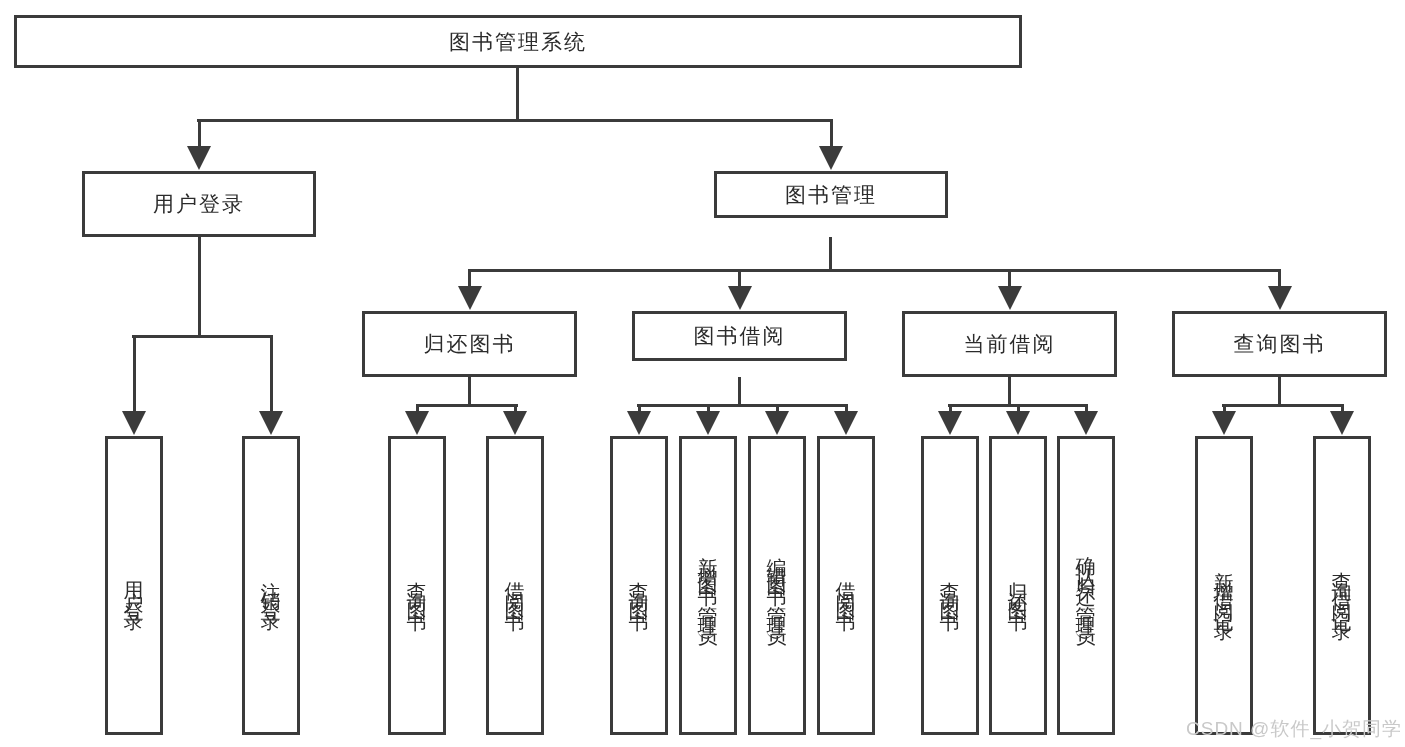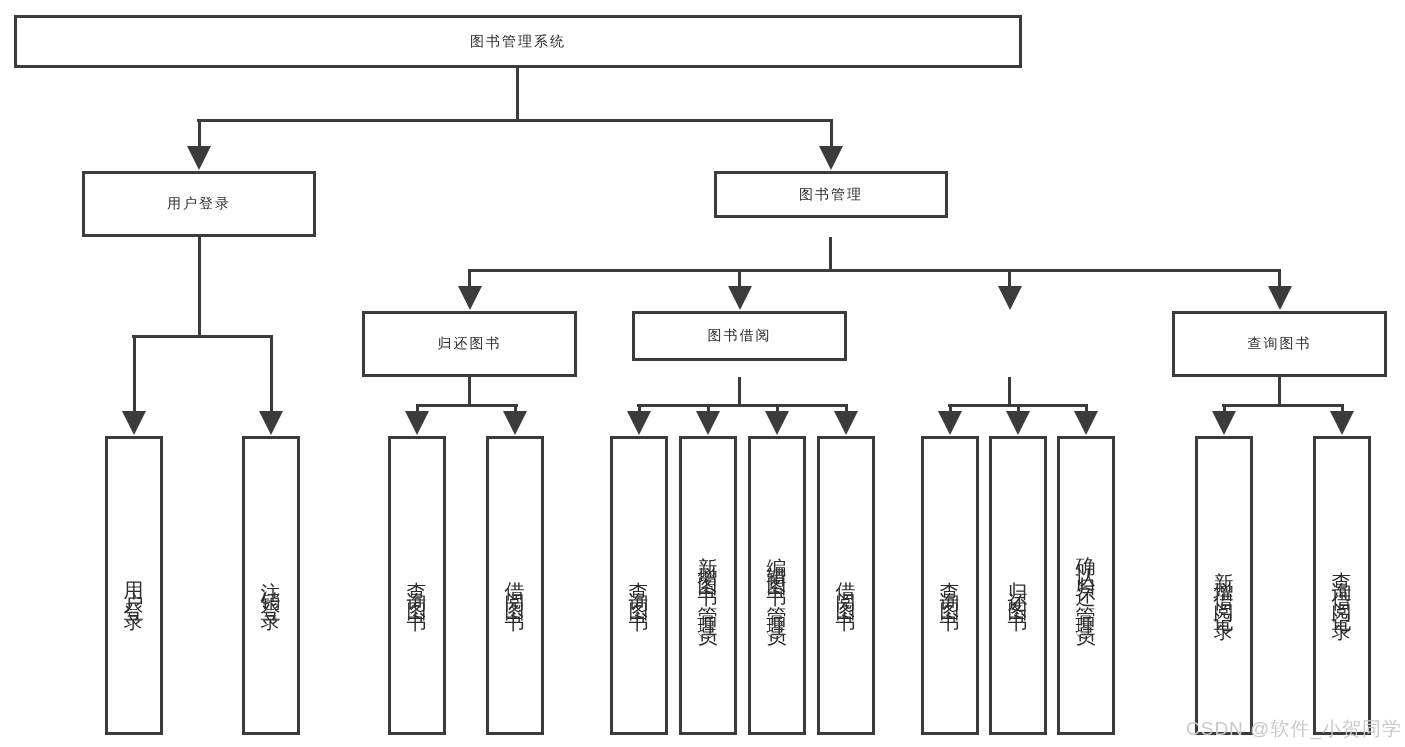--- a/index.html
+++ b/index.html
@@ -7,21 +7,21 @@
     --text:#2b2b2b;
     --watermark:#c9c9c9;
     --bg:#ffffff;
   }
   *{box-sizing:border-box;margin:0;padding:0;}
   body{background:var(--bg);font-family:"Liberation Sans","DejaVu Sans",sans-serif;}
   #stage{position:relative;width:1405px;height:747px;background:var(--bg);overflow:hidden;}
   .b{
     position:absolute;border:3px solid var(--line);background:var(--bg);
     display:flex;align-items:center;justify-content:center;
-    font-size:14px;letter-spacing:2px;color:var(--text);
+    font-size:21px;letter-spacing:2px;color:var(--text);
   }
   .vb{
     position:absolute;border:3px solid var(--line);background:var(--bg);
     display:flex;align-items:center;justify-content:center;color:var(--text);
   }
   .vb span{
     writing-mode:vertical-rl;text-orientation:mixed;
     font-size:20px;letter-spacing:10px;line-height:1;
   }
   .ln{position:absolute;background:var(--line);}
@@ -74,20 +74,23 @@
   <div class="ar" style="left:458px;top:286px"></div>
   <div class="ar" style="left:728px;top:286px"></div>
   <div class="ar" style="left:998px;top:286px"></div>
   <div class="ar" style="left:1268px;top:286px"></div>
 
   <div class="b" style="left:362px;top:311px;width:215px;height:66px">
     <span>归还图书</span>
   </div>
   <div class="b" style="left:632px;top:311px;width:215px;height:50px">
     <span>图书借阅</span>
+  </div>
+  <div class="b" style="left:902px;top:311px;width:215px;height:66px">
+    <span>当前借阅</span>
   </div>
   <div class="b" style="left:1172px;top:311px;width:215px;height:66px">
     <span>查询图书</span>
   </div>
 
   <div class="ln" style="left:468px;top:377px;width:3px;height:29px"></div>
   <div class="ln" style="left:416px;top:404px;width:102px;height:3px"></div>
   <div class="ln" style="left:416px;top:404px;width:3px;height:10px"></div>
   <div class="ln" style="left:514px;top:404px;width:3px;height:10px"></div>
   <div class="ar" style="left:405px;top:411px"></div>

